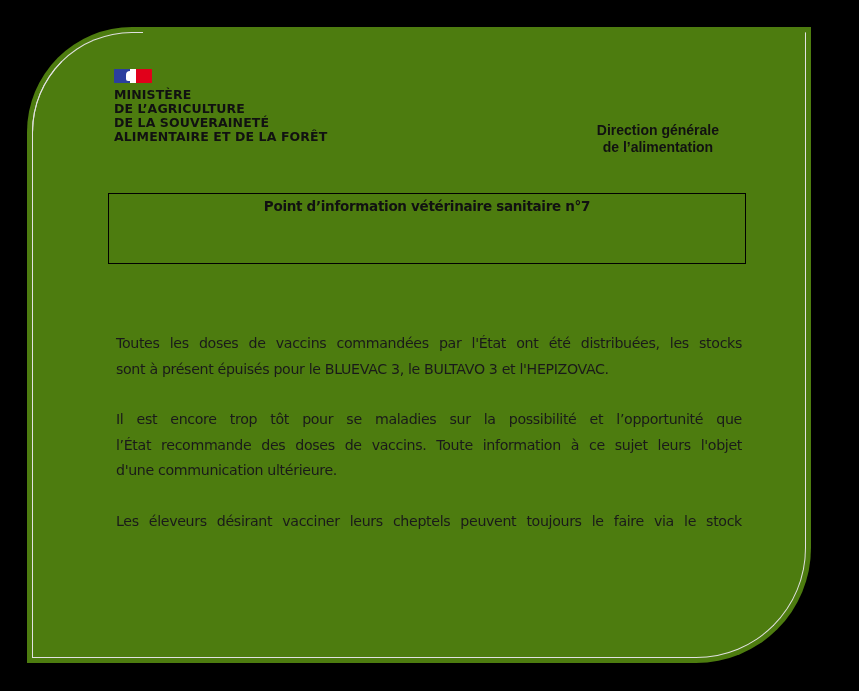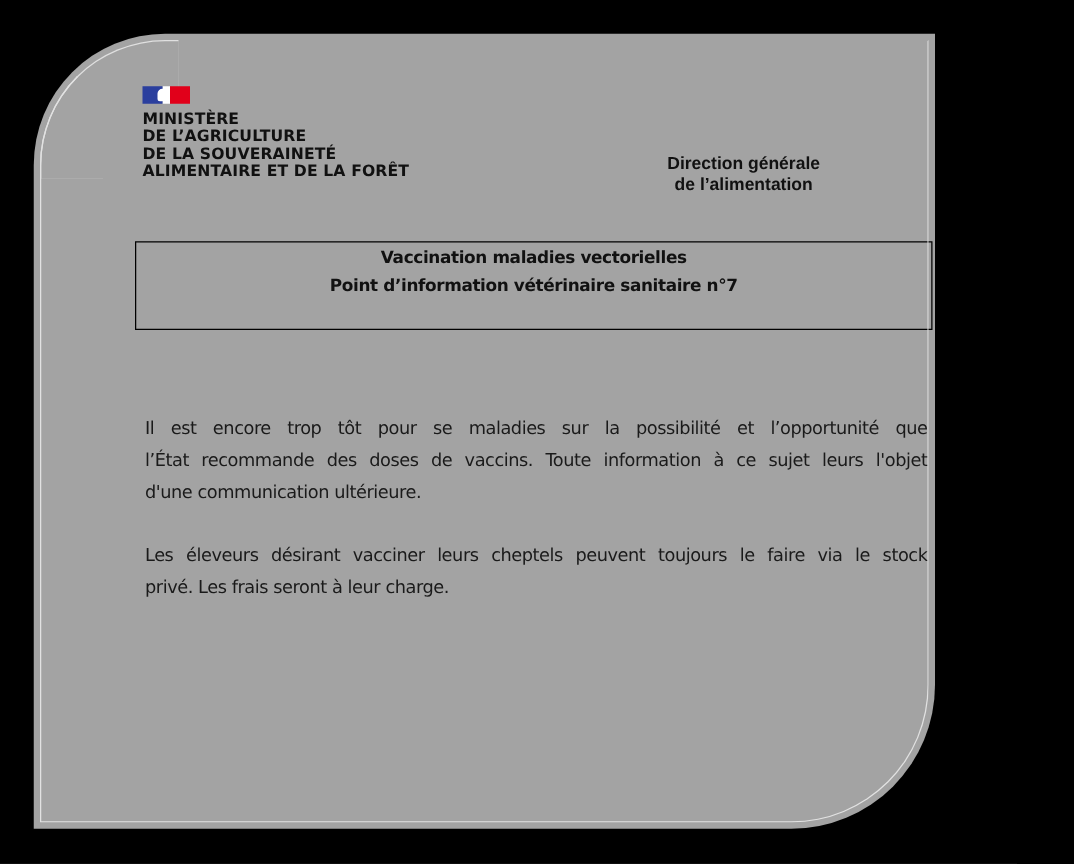--- a/index.html
+++ b/index.html
@@ -7,23 +7,23 @@
       padding: 0;
       width: 859px;
       height: 691px;
       background: #000000;
       overflow: hidden;
     }
     .page {
       position: absolute;
       left: 27px;
       top: 27px;
-      width: 721px;
+      width: 784px;
       height: 636px;
-      background: #a3a3a3;
+      background: #4d7c0f;
       border-top-left-radius: 105px;
       border-bottom-right-radius: 115px;
       overflow: hidden;
     }
     .page::after {
       content: "";
       position: absolute;
       left: 5px; top: 5px; right: 5px; bottom: 5px;
       border-top-left-radius: 100px;
       border-bottom-right-radius: 110px;
@@ -147,28 +147,30 @@
       <div>ALIMENTAIRE ET DE LA FORÊT</div>
     </div>
   </div>
 
   <div class="direction">
     <div>Direction générale</div>
     <div>de l’alimentation</div>
   </div>
 
   <div class="title-box">
-    <div>Vaccination maladies vectorielles</div>
     <div>Point d’information vétérinaire sanitaire n°7</div>
   </div>
 
   <div class="body">
+    <p>
+      <span class="ln just">Toutes les doses de vaccins commandées par l'État ont été distribuées, les stocks</span>
+      <span class="ln">sont à présent épuisés pour le BLUEVAC 3, le BULTAVO 3 et l'HEPIZOVAC.</span>
+    </p>
     <p>
       <span class="ln just">Il est encore trop tôt pour se maladies sur la possibilité et l’opportunité que</span>
       <span class="ln just">l’État recommande des doses de vaccins. Toute information à ce sujet leurs l'objet</span>
       <span class="ln">d'une communication ultérieure.</span>
     </p>
     <p>
       <span class="ln just">Les éleveurs désirant vacciner leurs cheptels peuvent toujours le faire via le stock</span>
-      <span class="ln">privé. Les frais seront à leur charge.</span>
     </p>
   </div>
 </div>
 
 </body></html>

